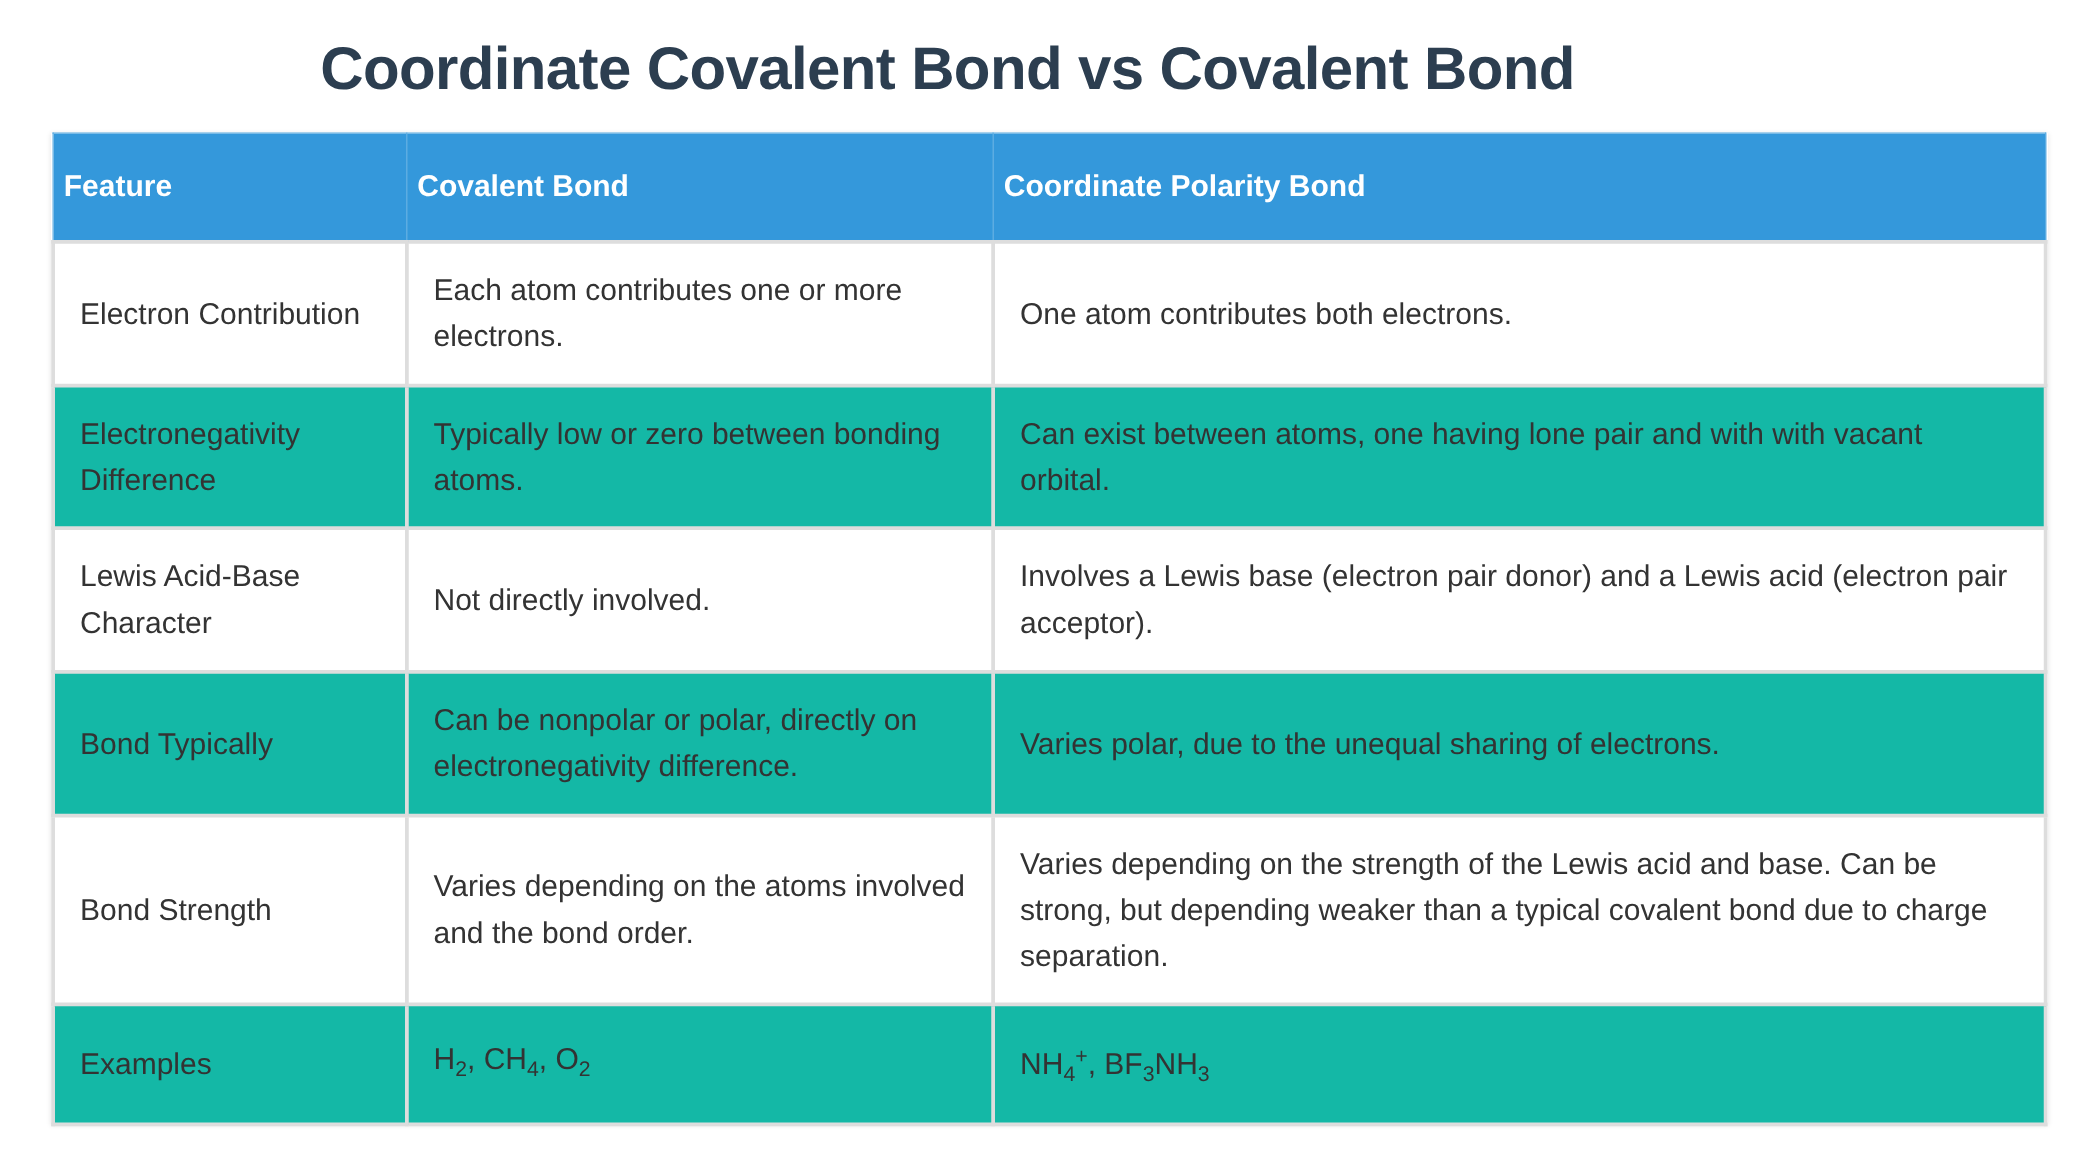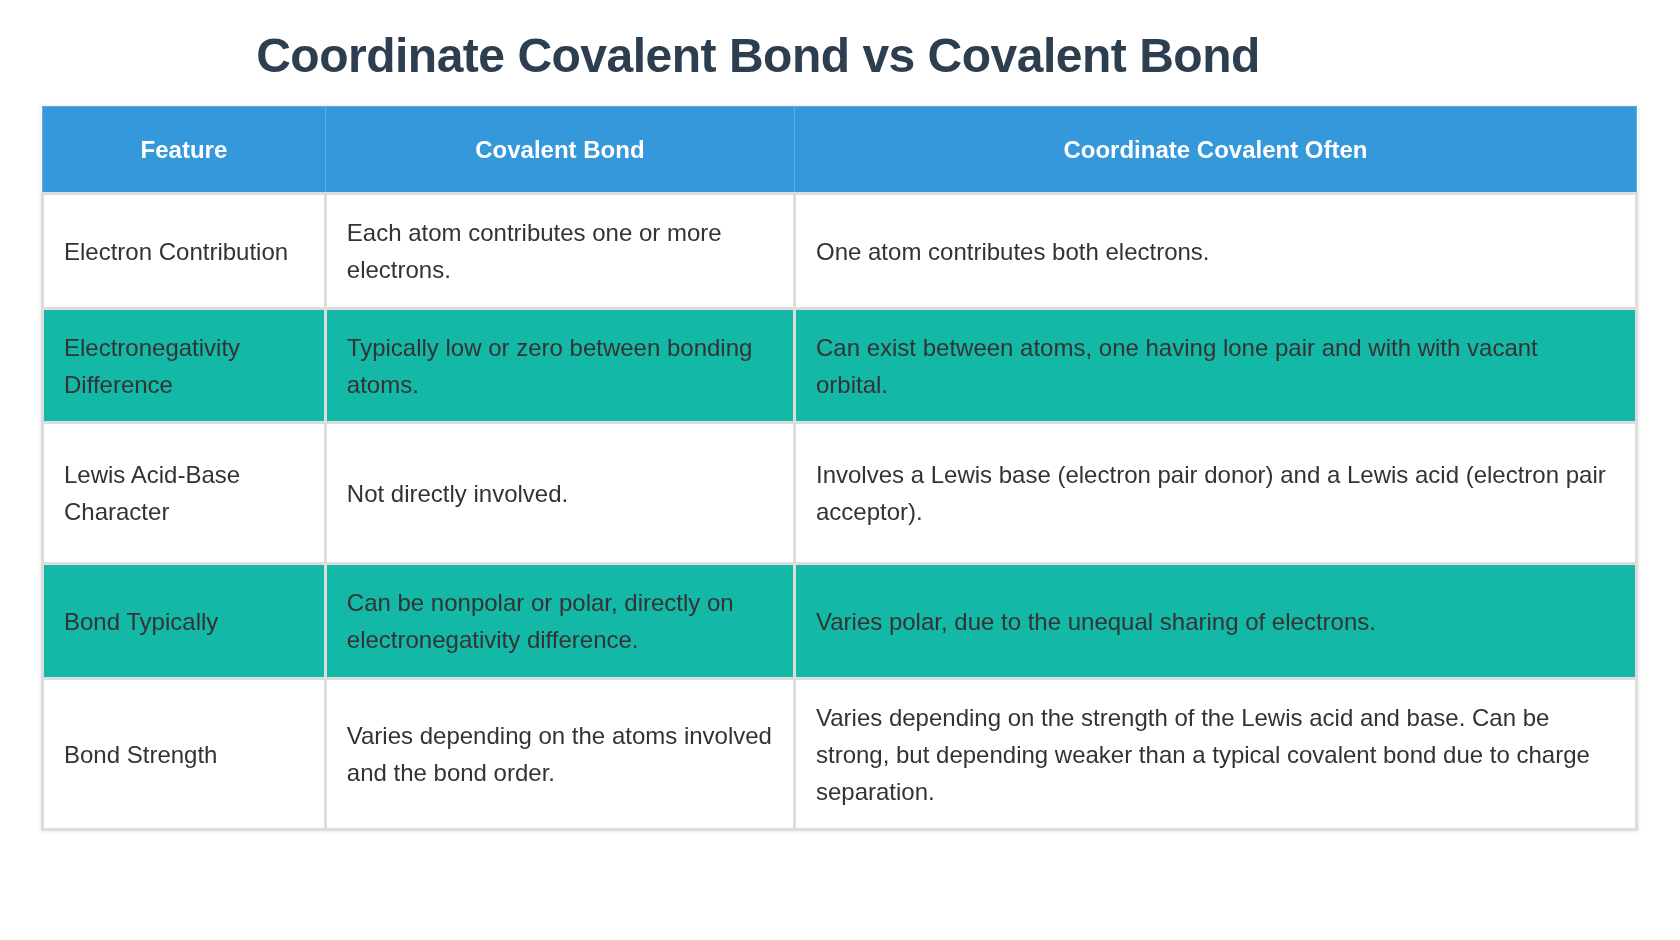--- a/index.html
+++ b/index.html
@@ -2,22 +2,22 @@
 <html><head>
 <meta charset="utf-8">
 <style>
   html, body { margin: 0; padding: 0; background: #ffffff; }
   body { width: 1680px; height: 940px; position: relative; overflow: hidden;
          font-family: "Liberation Sans", "DejaVu Sans", sans-serif; color: #333333; }
   .title { position: absolute; left: 0; top: 28px; width: 1516px; text-align: center;
            font-size: 48px; font-weight: bold; color: #2c3e50; letter-spacing: -0.5px; margin: 0; }
   table.cmp { position: absolute; left: 41px; top: 106px; width: 1597px; border-collapse: collapse;
               box-shadow: 0 0 4px rgba(0,0,0,0.12); }
-  table.cmp th { background: #3498db; color: #ffffff; text-align: center; font-weight: bold;
-                 font-size: 24px; padding: 0 40px; height: 85px; border: 1px solid #5dade2; }
+  table.cmp th { background: #3498db; color: #ffffff; text-align: left; font-weight: bold;
+                 font-size: 24px; padding: 0 8px; height: 85px; border: 1px solid #5dade2; }
   table.cmp td { font-size: 24px; line-height: 37px; padding: 14px 20px; border: 3px solid #dddddd;
                  vertical-align: middle; color: #333333; }
   table.cmp tr.even td { background: #14b8a6; }
   table.cmp tr.odd td { background: #ffffff; }
   col.c1 { width: 283px; } col.c2 { width: 470px; } col.c3 { width: 844px; }
   .chem sub, .chem sup { font-size: 17px; }
 </style>
 </head>
 <body>
 
@@ -26,43 +26,48 @@
 <table class="cmp">
   <colgroup>
       <col class="c1">
       <col class="c2">
       <col class="c3">
     </colgroup>
   <thead>
     <tr>
       <th>Feature</th>
       <th>Covalent Bond</th>
-      <th>Coordinate Covalent Often</th>
+      <th>Coordinate Polarity Bond</th>
     </tr>
   </thead>
   <tbody>
     <tr class="odd" style="height:115px">
       <td>Electron Contribution</td>
       <td>Each atom contributes one or more electrons.</td>
       <td>One atom contributes both electrons.</td>
     </tr>
     <tr class="even" style="height:114px">
       <td>Electronegativity Difference</td>
       <td>Typically low or zero between bonding atoms.</td>
       <td>Can exist between atoms, one having lone pair and with with vacant orbital.</td>
     </tr>
-    <tr class="odd" style="height:141px">
+    <tr class="odd" style="height:115px">
       <td>Lewis Acid-Base Character</td>
       <td>Not directly involved.</td>
       <td>Involves a Lewis base (electron pair donor) and a Lewis acid (electron pair acceptor).</td>
     </tr>
     <tr class="even" style="height:115px">
       <td>Bond Typically</td>
       <td>Can be nonpolar or polar, directly on electronegativity difference.</td>
       <td>Varies polar, due to the unequal sharing of electrons.</td>
     </tr>
     <tr class="odd" style="height:151px">
       <td>Bond Strength</td>
       <td>Varies depending on the atoms involved and the bond order.</td>
       <td>Varies depending on the strength of the Lewis acid and base. Can be strong, but depending weaker than a typical covalent bond due to charge separation.</td>
     </tr>
+    <tr class="even" style="height:96px">
+      <td>Examples</td>
+      <td class="chem"><span>H</span><sub>2</sub><span>, CH</span><sub>4</sub><span>, O</span><sub>2</sub></td>
+      <td class="chem"><span>NH</span><sub>4</sub><sup>+</sup><span>, BF</span><sub>3</sub><span>NH</span><sub>3</sub></td>
+    </tr>
   </tbody>
 </table>
 
 </body></html>

